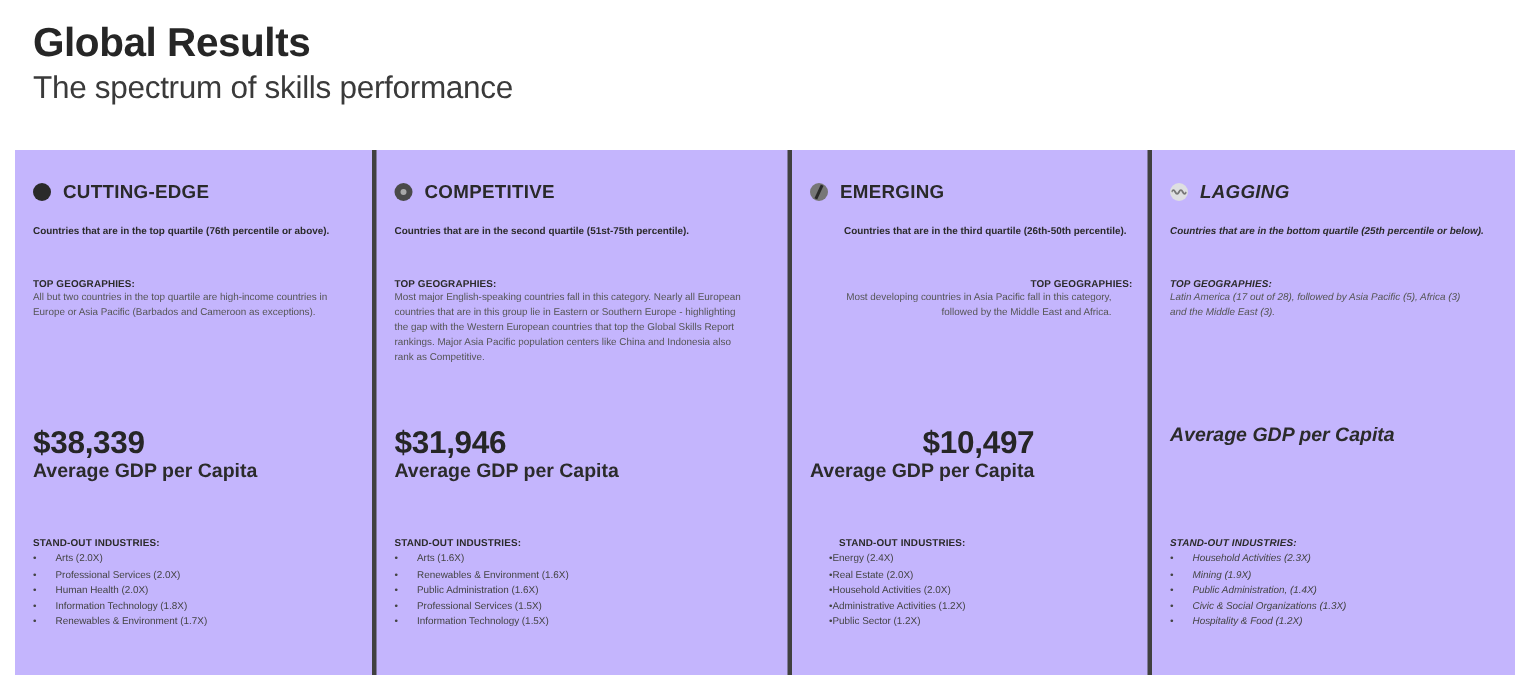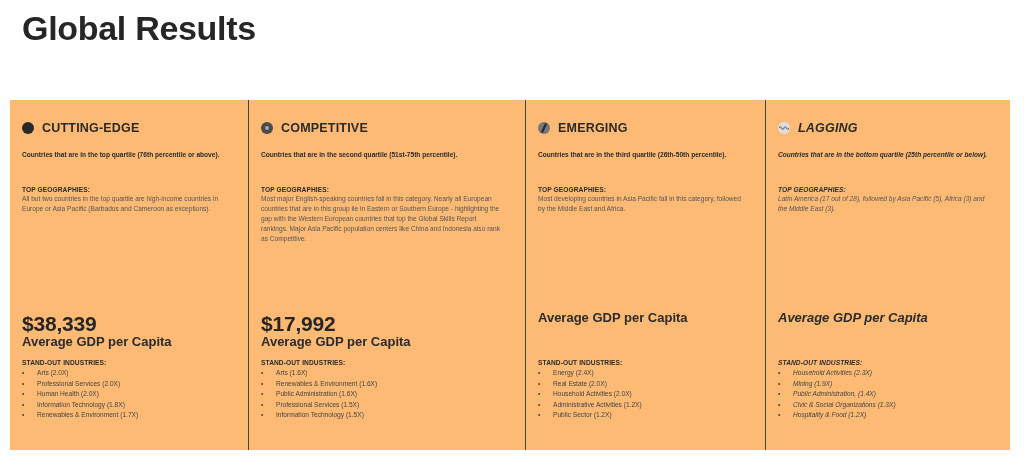--- a/index.html
+++ b/index.html
@@ -1,65 +1,66 @@
 <!DOCTYPE html>
 <html><head>
   <meta charset="utf-8">
   <style>
     * { box-sizing: border-box; margin: 0; padding: 0; }
     html, body { width: 1024px; height: 462px; background: #ffffff; overflow: hidden; }
     body { font-family: "Liberation Sans", "DejaVu Sans", sans-serif; color: #2b2b2b; position: relative; }
 
     .header { position: absolute; left: 22px; top: 12px; }
-    .title { font-size: 34px; font-weight: bold; color: #262626; letter-spacing: -0.3px; line-height: 32px; }
+    .title { font-size: 27px; font-weight: bold; color: #262626; letter-spacing: -0.3px; line-height: 32px; }
     .subtitle { font-size: 21px; font-weight: normal; color: #3a3a3a; line-height: 28px; margin-top: 1px; letter-spacing: -0.2px; }
 
     .panel {
       position: absolute; left: 10px; top: 100px; width: 1000px; height: 350px;
-      background: #fdba74; display: flex;
+      background: #c4b5fd; display: flex;
     }
     .col { position: relative; height: 100%; padding-left: 12px; padding-top: 20px; }
-    .col + .col { border-left: 1px solid #404040; }
+    .col + .col { border-left: 3px solid #404040; }
     .col-0 { width: 238px; }
     .col-1 { width: 277px; }
-    .col-2 { width: 240px; }
+    .col-2 { width: 240px; text-align: right; }
     .col-3 { width: 245px; font-style: italic; }
 
     .cat-head { display: flex; align-items: center; height: 16px; }
     .cat-icon { width: 12px; height: 12px; border-radius: 50%; margin-right: 8px; display: inline-block; position: relative; }
     .icon-solid { background: #2a2a2a; }
     .icon-ring { background: #4a4a4a; }
     .icon-ring::after { content: ""; position: absolute; left: 4px; top: 4px; width: 4px; height: 4px; border-radius: 50%; background: #a8a8a8; }
     .icon-slash { background: #777; overflow: hidden; }
     .icon-slash::after { content: ""; position: absolute; left: 5px; top: 1px; width: 2px; height: 10px; background: #2a2a2a; transform: rotate(25deg); }
     .icon-wave { background: #dedfe1; }
     .icon-wave svg { position: absolute; left: 1px; top: 3px; }
     .cat-name { font-size: 12.5px; font-weight: bold; color: #2a2a2a; letter-spacing: 0.2px; }
 
     .cat-desc { font-size: 6.6px; font-weight: bold; color: #2b2b2b; margin-top: 14px; line-height: 10px; padding-right: 14px; }
     .geo-label { font-size: 6.6px; font-weight: bold; color: #2b2b2b; line-height: 9px; letter-spacing: 0.1px; }
     .geo-text { font-size: 6.6px; color: #555; line-height: 10px; padding-right: 14px; }
     .geo-block { position: absolute; left: 12px; right: 10px; top: 85px; }
     .col-3 .geo-block { top: 85px; }
 
-    .gdp-block { position: absolute; left: 12px; top: 184px; margin-top: 28px; }
+    .gdp-block { position: absolute; left: 12px; top: 184px; }
     .gdp-value { font-size: 21px; font-weight: bold; color: #262626; line-height: 24px; letter-spacing: -0.2px; }
     .gdp-label { font-size: 13px; font-weight: bold; color: #2b2b2b; line-height: 10px; margin-top: 1px; }
 
     .ind-block { position: absolute; left: 12px; top: 258px; }
     .ind-label { font-size: 6.6px; font-weight: bold; color: #2b2b2b; line-height: 10px; letter-spacing: 0.1px; }
     .ind-list { list-style: none; }
     .ind-item { font-size: 6.6px; color: #444; line-height: 10.6px; display: flex; }
     .bullet { width: 15px; display: inline-block; }
   </style>
 </head>
 <body>
 
 <div class="header">
   <div class="title">Global Results</div>
+  <div class="subtitle">The spectrum of skills performance</div>
 </div>
 
 <div class="panel">
 
   <div class="col col-0">
     <div class="cat-head">
       <span class="cat-icon icon-solid"></span>
       <span class="cat-name">CUTTING-EDGE</span>
     </div>
     <div class="cat-desc">Countries that are in the top quartile (76th percentile or above).</div>
@@ -102,21 +103,21 @@
     <div class="cat-head">
       <span class="cat-icon icon-ring"></span>
       <span class="cat-name">COMPETITIVE</span>
     </div>
     <div class="cat-desc">Countries that are in the second quartile (51st-75th percentile).</div>
     <div class="geo-block">
       <div class="geo-label">TOP GEOGRAPHIES:</div>
       <div class="geo-text">Most major English-speaking countries fall in this category. Nearly all European countries that are in this group lie in Eastern or Southern Europe - highlighting the gap with the Western European countries that top the Global Skills Report rankings. Major Asia Pacific population centers like China and Indonesia also rank as Competitive.</div>
     </div>
     <div class="gdp-block">
-      <div class="gdp-value">$17,992</div>
+      <div class="gdp-value">$31,946</div>
       <div class="gdp-label">Average GDP per Capita</div>
     </div>
     <div class="ind-block">
       <div class="ind-label">STAND-OUT INDUSTRIES:</div>
       <ul class="ind-list">
         <li class="ind-item">
             <span class="bullet">•</span>
             <span>Arts (1.6X)</span>
           </li>
         <li class="ind-item">
@@ -143,20 +144,21 @@
     <div class="cat-head">
       <span class="cat-icon icon-slash"></span>
       <span class="cat-name">EMERGING</span>
     </div>
     <div class="cat-desc">Countries that are in the third quartile (26th-50th percentile).</div>
     <div class="geo-block">
       <div class="geo-label">TOP GEOGRAPHIES:</div>
       <div class="geo-text">Most developing countries in Asia Pacific fall in this category, followed by the Middle East and Africa.</div>
     </div>
     <div class="gdp-block">
+      <div class="gdp-value">$10,497</div>
       <div class="gdp-label">Average GDP per Capita</div>
     </div>
     <div class="ind-block">
       <div class="ind-label">STAND-OUT INDUSTRIES:</div>
       <ul class="ind-list">
         <li class="ind-item">
             <span class="bullet">•</span>
             <span>Energy (2.4X)</span>
           </li>
         <li class="ind-item">

